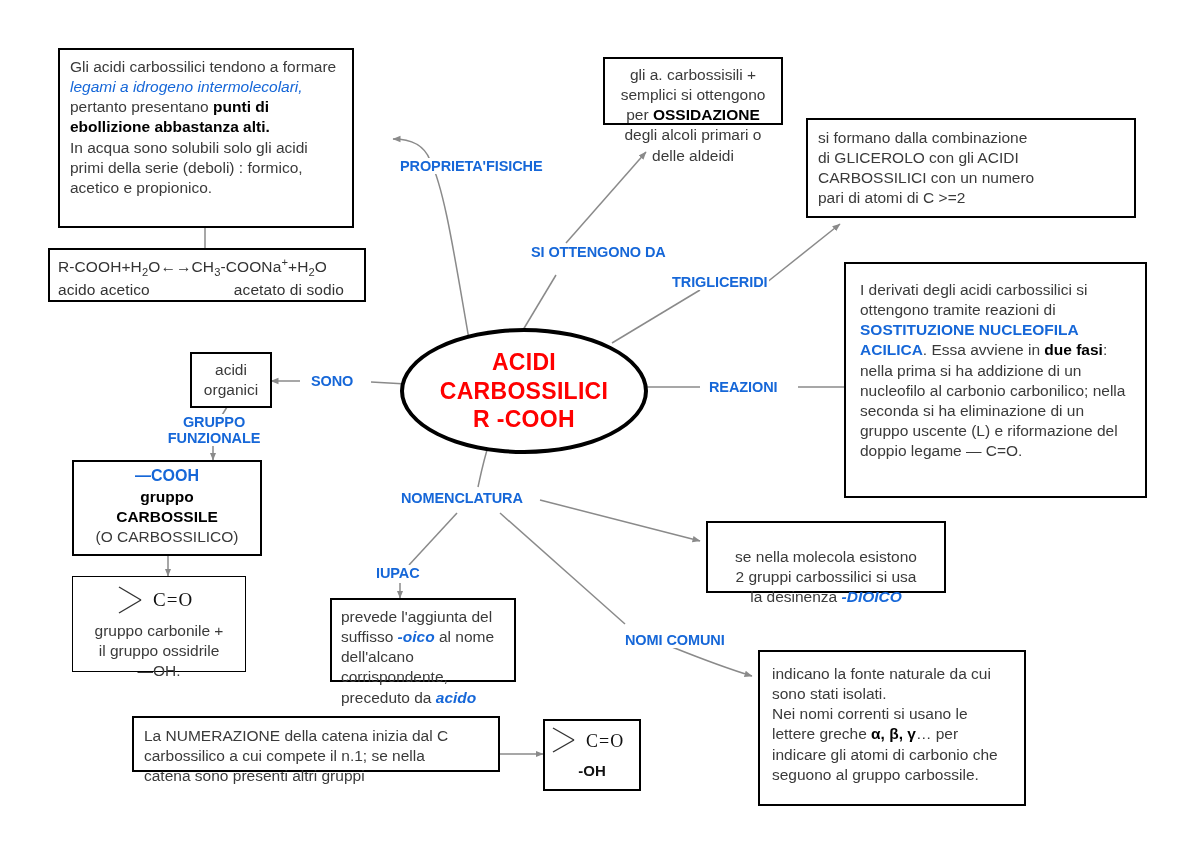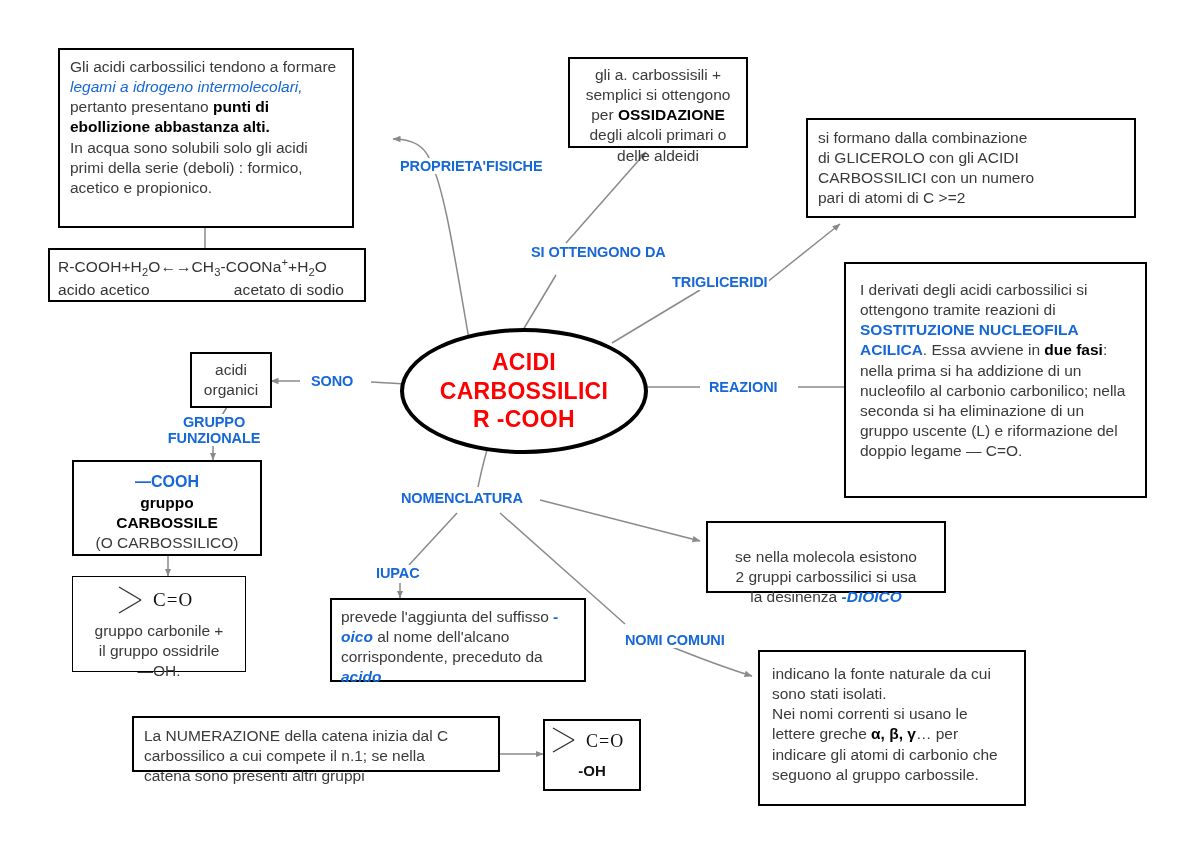--- a/index.html
+++ b/index.html
@@ -133,21 +133,21 @@
   <div class="box lft" style="left:48px;top:248px;width:318px;height:54px;padding:5px 8px;">
     <div class="eqline">
       R-COOH+H<sub>2</sub>O←→CH<sub>3</sub>-COONa<sup style="font-size:.72em;">+</sup>+H<sub>2</sub>O
     </div>
     <div class="eqline" style="display:flex;justify-content:space-between;padding-right:12px;">
       <span>acido acetico</span>
         <span>acetato di sodio</span>
     </div>
   </div>
 
-  <div class="box ctr" style="left:568px;top:57px;width:180px;height:91px;padding:6px 6px;">
+  <div class="box ctr" style="left:603px;top:57px;width:180px;height:68px;padding:6px 6px;">
     <div>gli a. carbossisili +</div>
     <div>semplici si ottengono</div>
     <div><span>per </span><b class="bk">OSSIDAZIONE</b></div>
     <div>degli alcoli primari o</div>
     <div>delle aldeidi</div>
   </div>
 
   <div class="box lft" style="left:806px;top:118px;width:330px;height:100px;padding:8px 10px;">
     <div>si formano dalla combinazione</div>
     <div>di GLICEROLO con gli ACIDI</div>
@@ -157,41 +157,41 @@
 
   <div class="box lft" style="left:844px;top:262px;width:303px;height:236px;padding:16px 14px;">
     <span>I derivati degli acidi carbossilici si ottengono tramite reazioni di </span><span class="bluebold">SOSTITUZIONE NUCLEOFILA ACILICA</span><span>. Essa avviene in </span><b class="bk">due fasi</b><span>: nella prima si ha addizione di un nucleofilo al carbonio carbonilico; nella seconda si ha eliminazione di un gruppo uscente (L) e riformazione del doppio legame — C=O.</span>
   </div>
 
   <div class="box ctr" style="left:190px;top:352px;width:82px;height:56px;padding:6px 4px;">
     <div>acidi</div>
     <div>organici</div>
   </div>
 
-  <div class="box ctr" style="left:72px;top:460px;width:190px;height:96px;padding:10px 4px;">
+  <div class="box ctr" style="left:72px;top:460px;width:190px;height:96px;padding:4px 4px;">
     <div><b class="bl" style="font-size:16px;">—COOH</b></div>
     <div><b class="bk">gruppo</b></div>
     <div><b class="bk">CARBOSSILE</b></div>
     <div>(O CARBOSSILICO)</div>
   </div>
 
   <div class="box ctr thin" style="left:72px;top:576px;width:174px;height:96px;padding:4px 4px;">
     <div class="carbonyl">
       <svg width="50" height="34" viewBox="0 0 50 34" aria-hidden="true">
         <line x1="4" y1="4" x2="26" y2="17" stroke="#333" stroke-width="1.4"></line>
         <line x1="4" y1="30" x2="26" y2="17" stroke="#333" stroke-width="1.4"></line>
       </svg>
       <span class="sym">C=O</span>
     </div>
     <div>gruppo carbonile +</div>
     <div>il gruppo ossidrile</div>
     <div>—OH.</div>
   </div>
 
-  <div class="box lft" style="left:330px;top:598px;width:256px;height:84px;padding:7px 9px;">
+  <div class="box lft" style="left:330px;top:598px;width:186px;height:84px;padding:7px 9px;">
     <span>prevede l'aggiunta del suffisso </span><span class="blueital">-oico</span><span> al nome dell'alcano corrispondente, preceduto da </span><span class="blueital">acido</span>
   </div>
 
   <div class="box ctr" style="left:706px;top:521px;width:240px;height:72px;padding:24px 8px;">
     <div>se nella molecola esistono</div>
     <div>2 gruppi carbossilici si usa</div>
     <div><span>la desinenza </span><span class="blueital">-DIOICO</span></div>
   </div>
 
   <div class="box lft" style="left:758px;top:650px;width:268px;height:156px;padding:12px 12px;">

